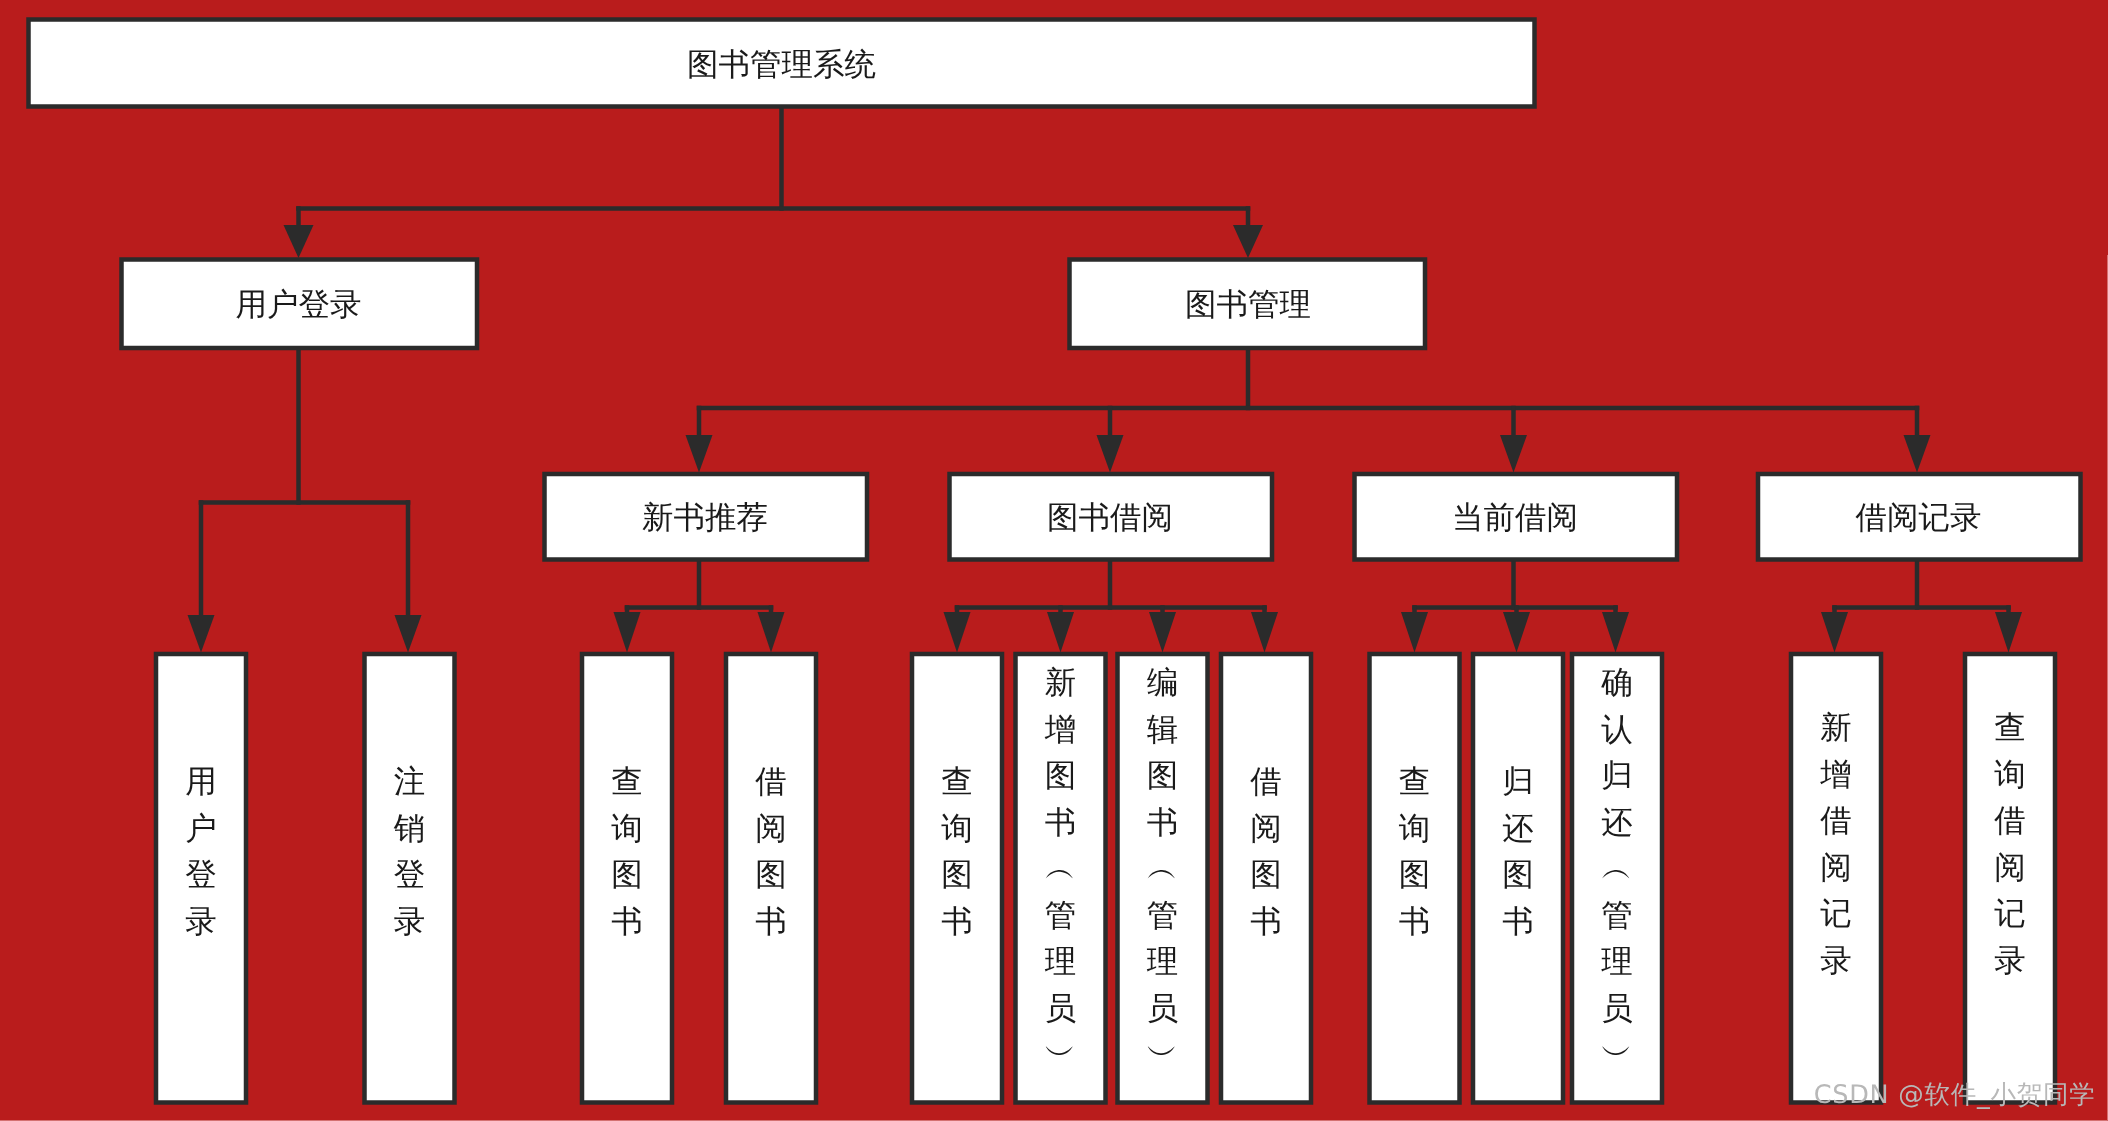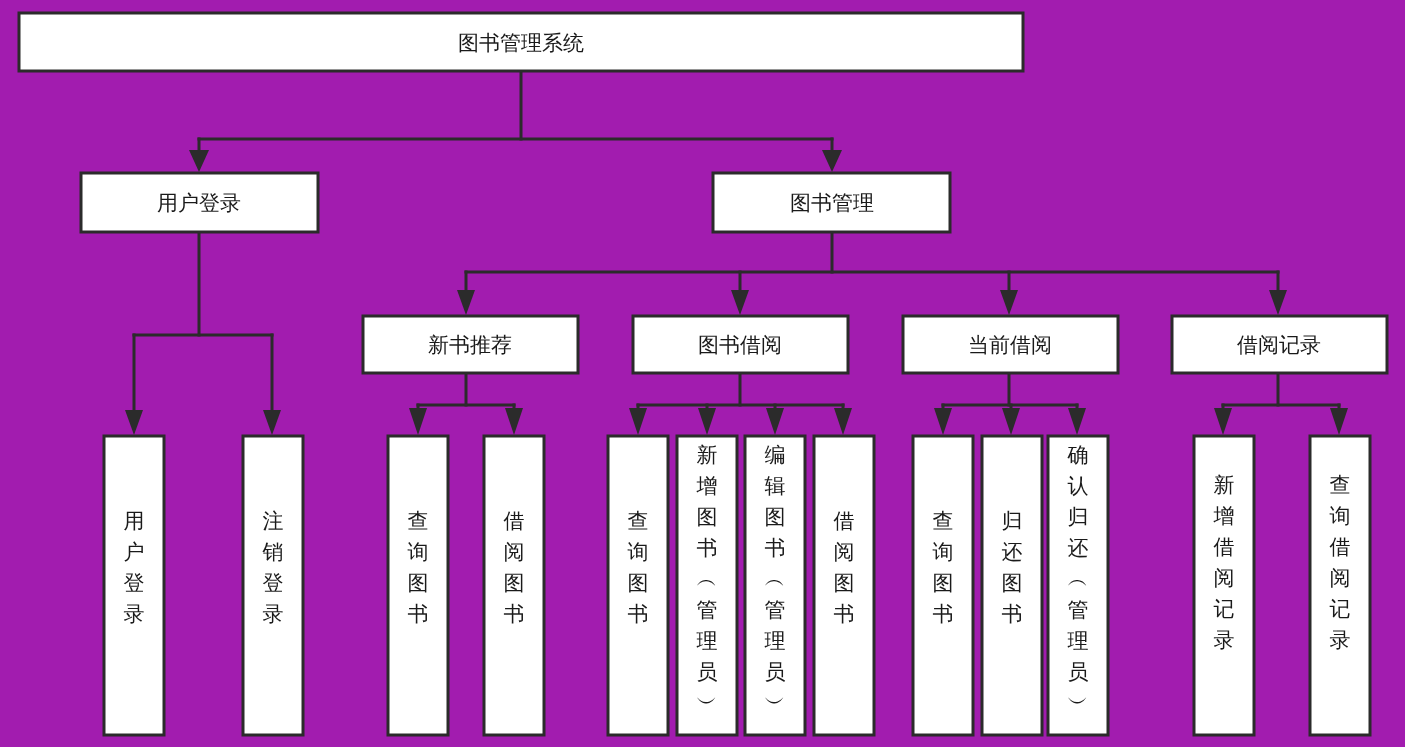--- a/index.html
+++ b/index.html
@@ -11,21 +11,21 @@
   body {
     width: 1405px;
     height: 747px;
     font-family: "DejaVu Sans", "Liberation Sans", sans-serif;
     overflow: hidden;
   }
   #diagram-root {
     position: relative;
     width: 1405px;
     height: 747px;
-    background: #a21caf;
+    background: #b91c1c;
   }
   svg#flow-svg {
     position: absolute;
     left: 0;
     top: 0;
     width: 1405px;
     height: 747px;
     display: block;
   }
   .node-rect {
@@ -239,14 +239,15 @@
       <text class="node-label-v" x="1224" y="492"><tspan x="1224" dy="0" class="vchar">新</tspan><tspan x="1224" dy="31" class="vchar">增</tspan><tspan x="1224" dy="31" class="vchar">借</tspan><tspan x="1224" dy="31" class="vchar">阅</tspan><tspan x="1224" dy="31" class="vchar">记</tspan><tspan x="1224" dy="31" class="vchar">录</tspan></text>
     </g>
 
     <g>
       <rect class="node-rect" x="1310" y="436" width="60" height="299"></rect>
       <text class="node-label-v" x="1340" y="492"><tspan x="1340" dy="0" class="vchar">查</tspan><tspan x="1340" dy="31" class="vchar">询</tspan><tspan x="1340" dy="31" class="vchar">借</tspan><tspan x="1340" dy="31" class="vchar">阅</tspan><tspan x="1340" dy="31" class="vchar">记</tspan><tspan x="1340" dy="31" class="vchar">录</tspan></text>
     </g>
 
   </svg>
 
+  <div class="watermark-text">CSDN @软件_小贺同学</div>
 
 </div>
 
 </body></html>

